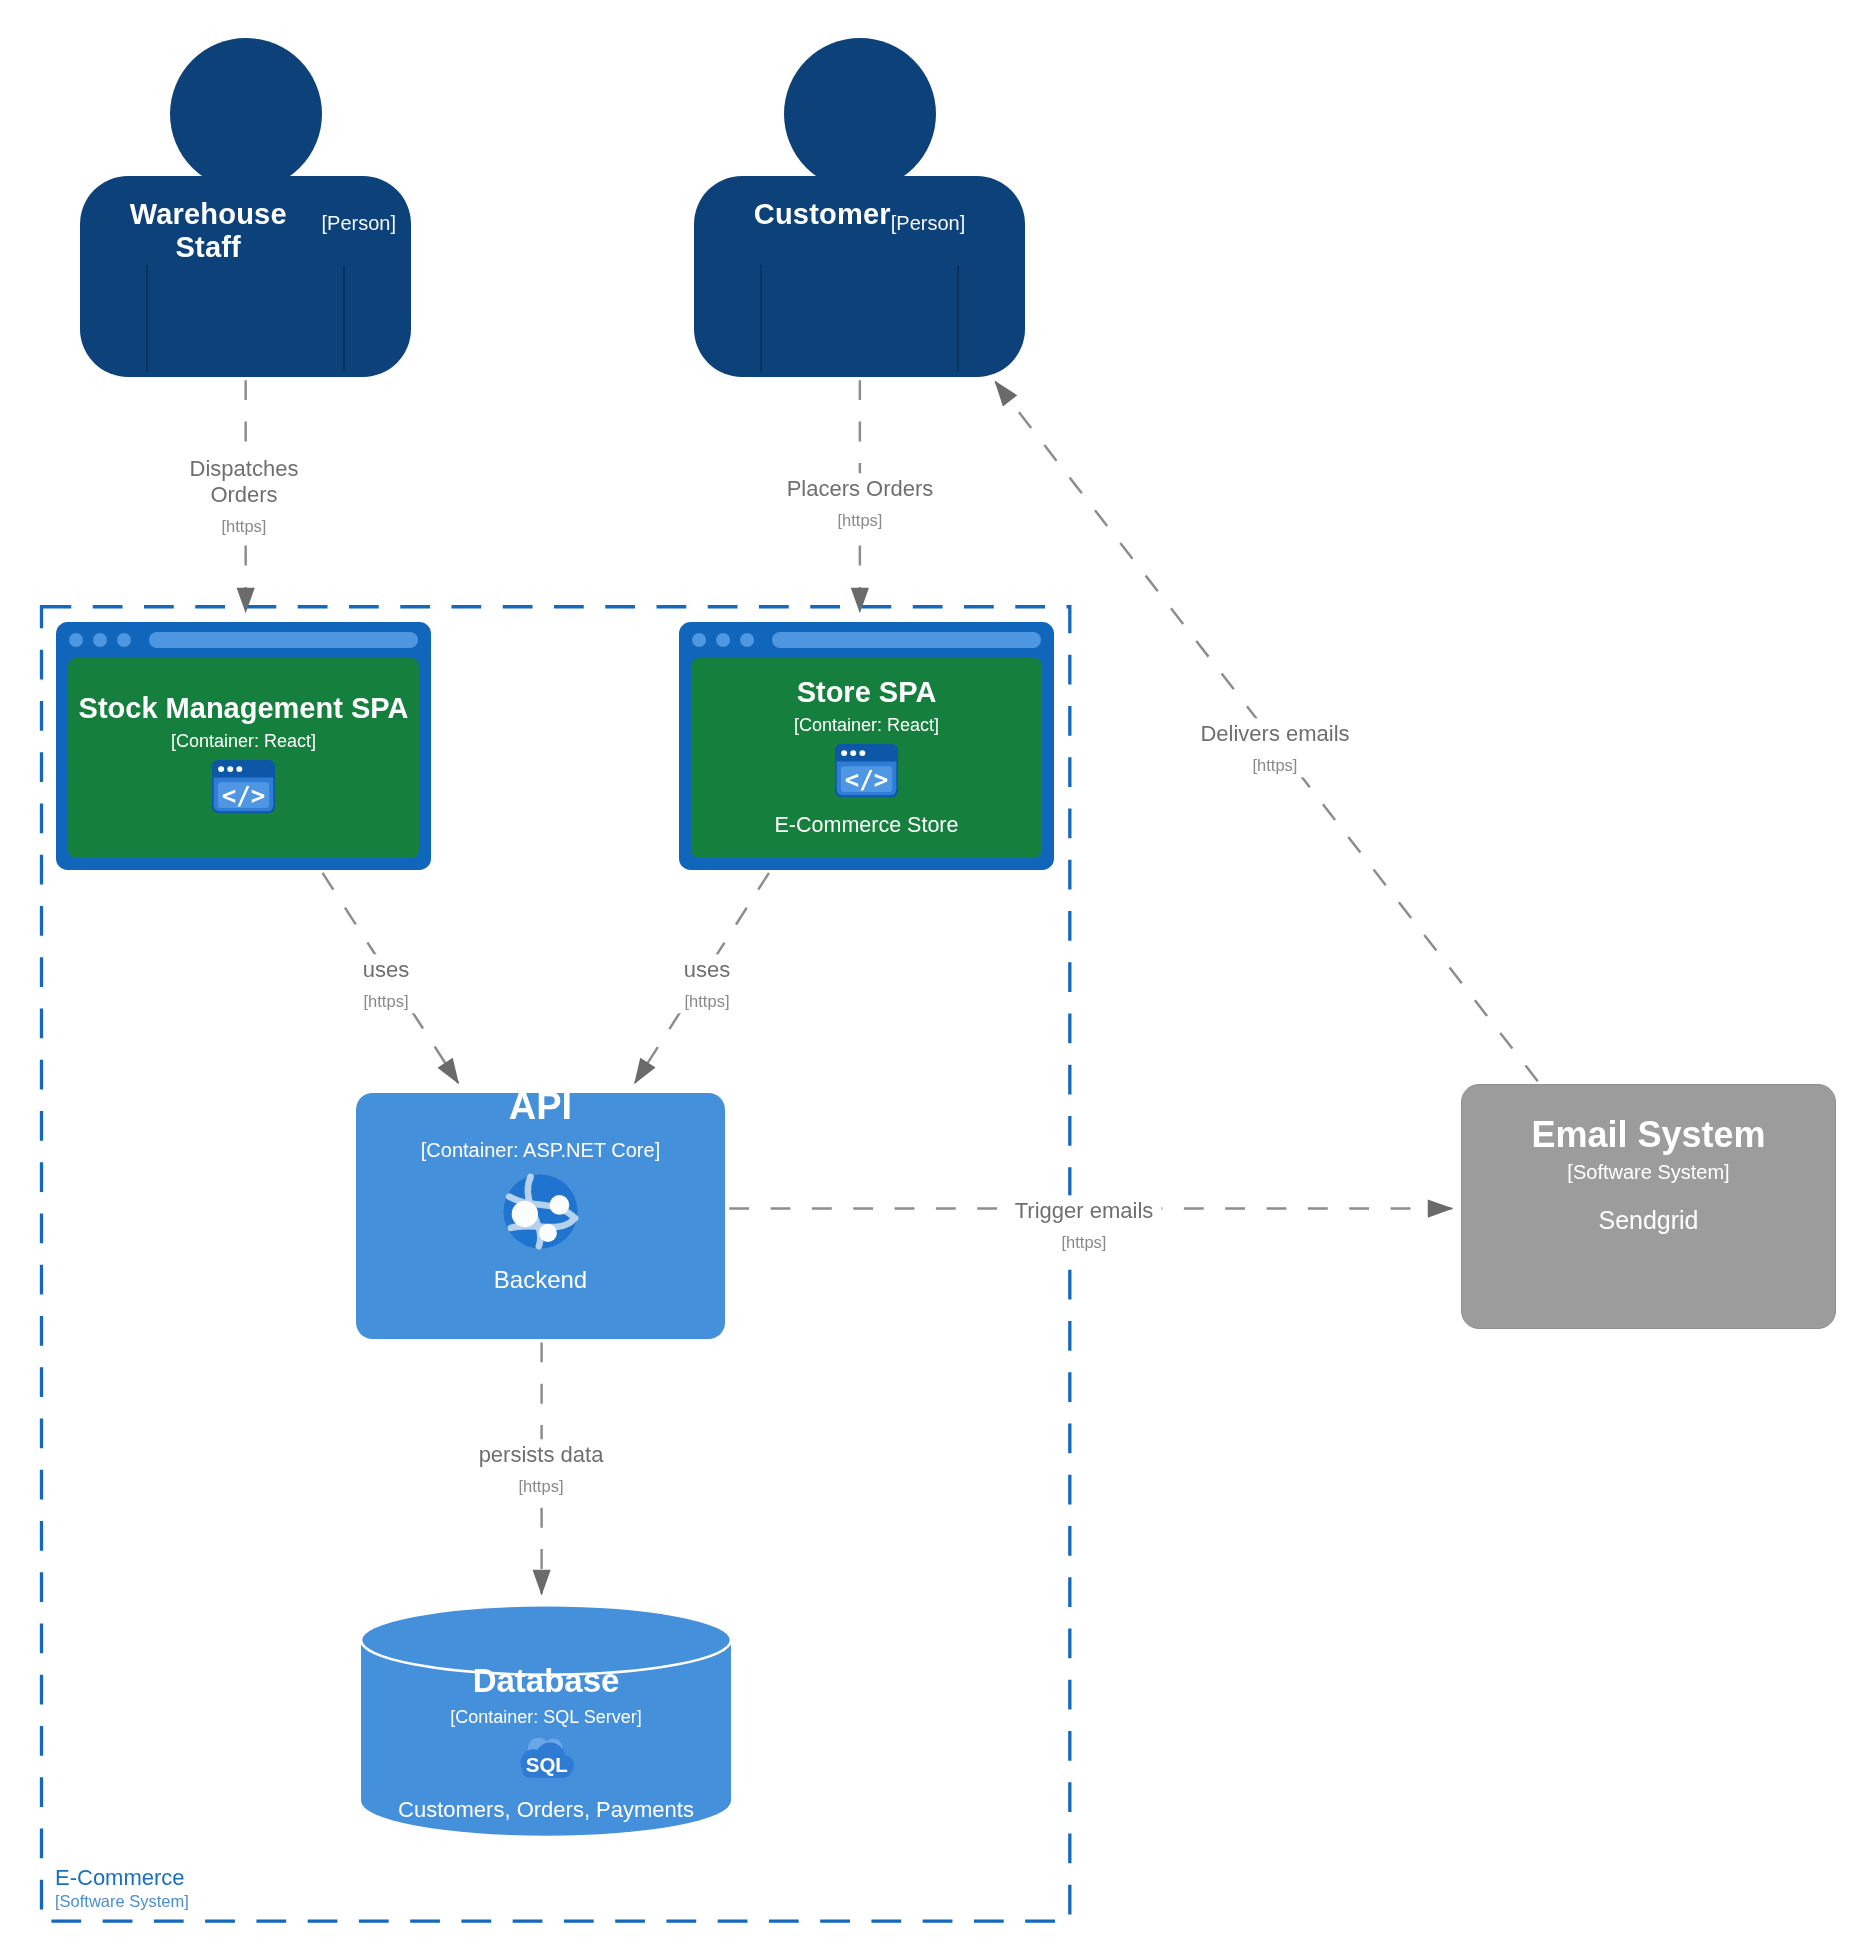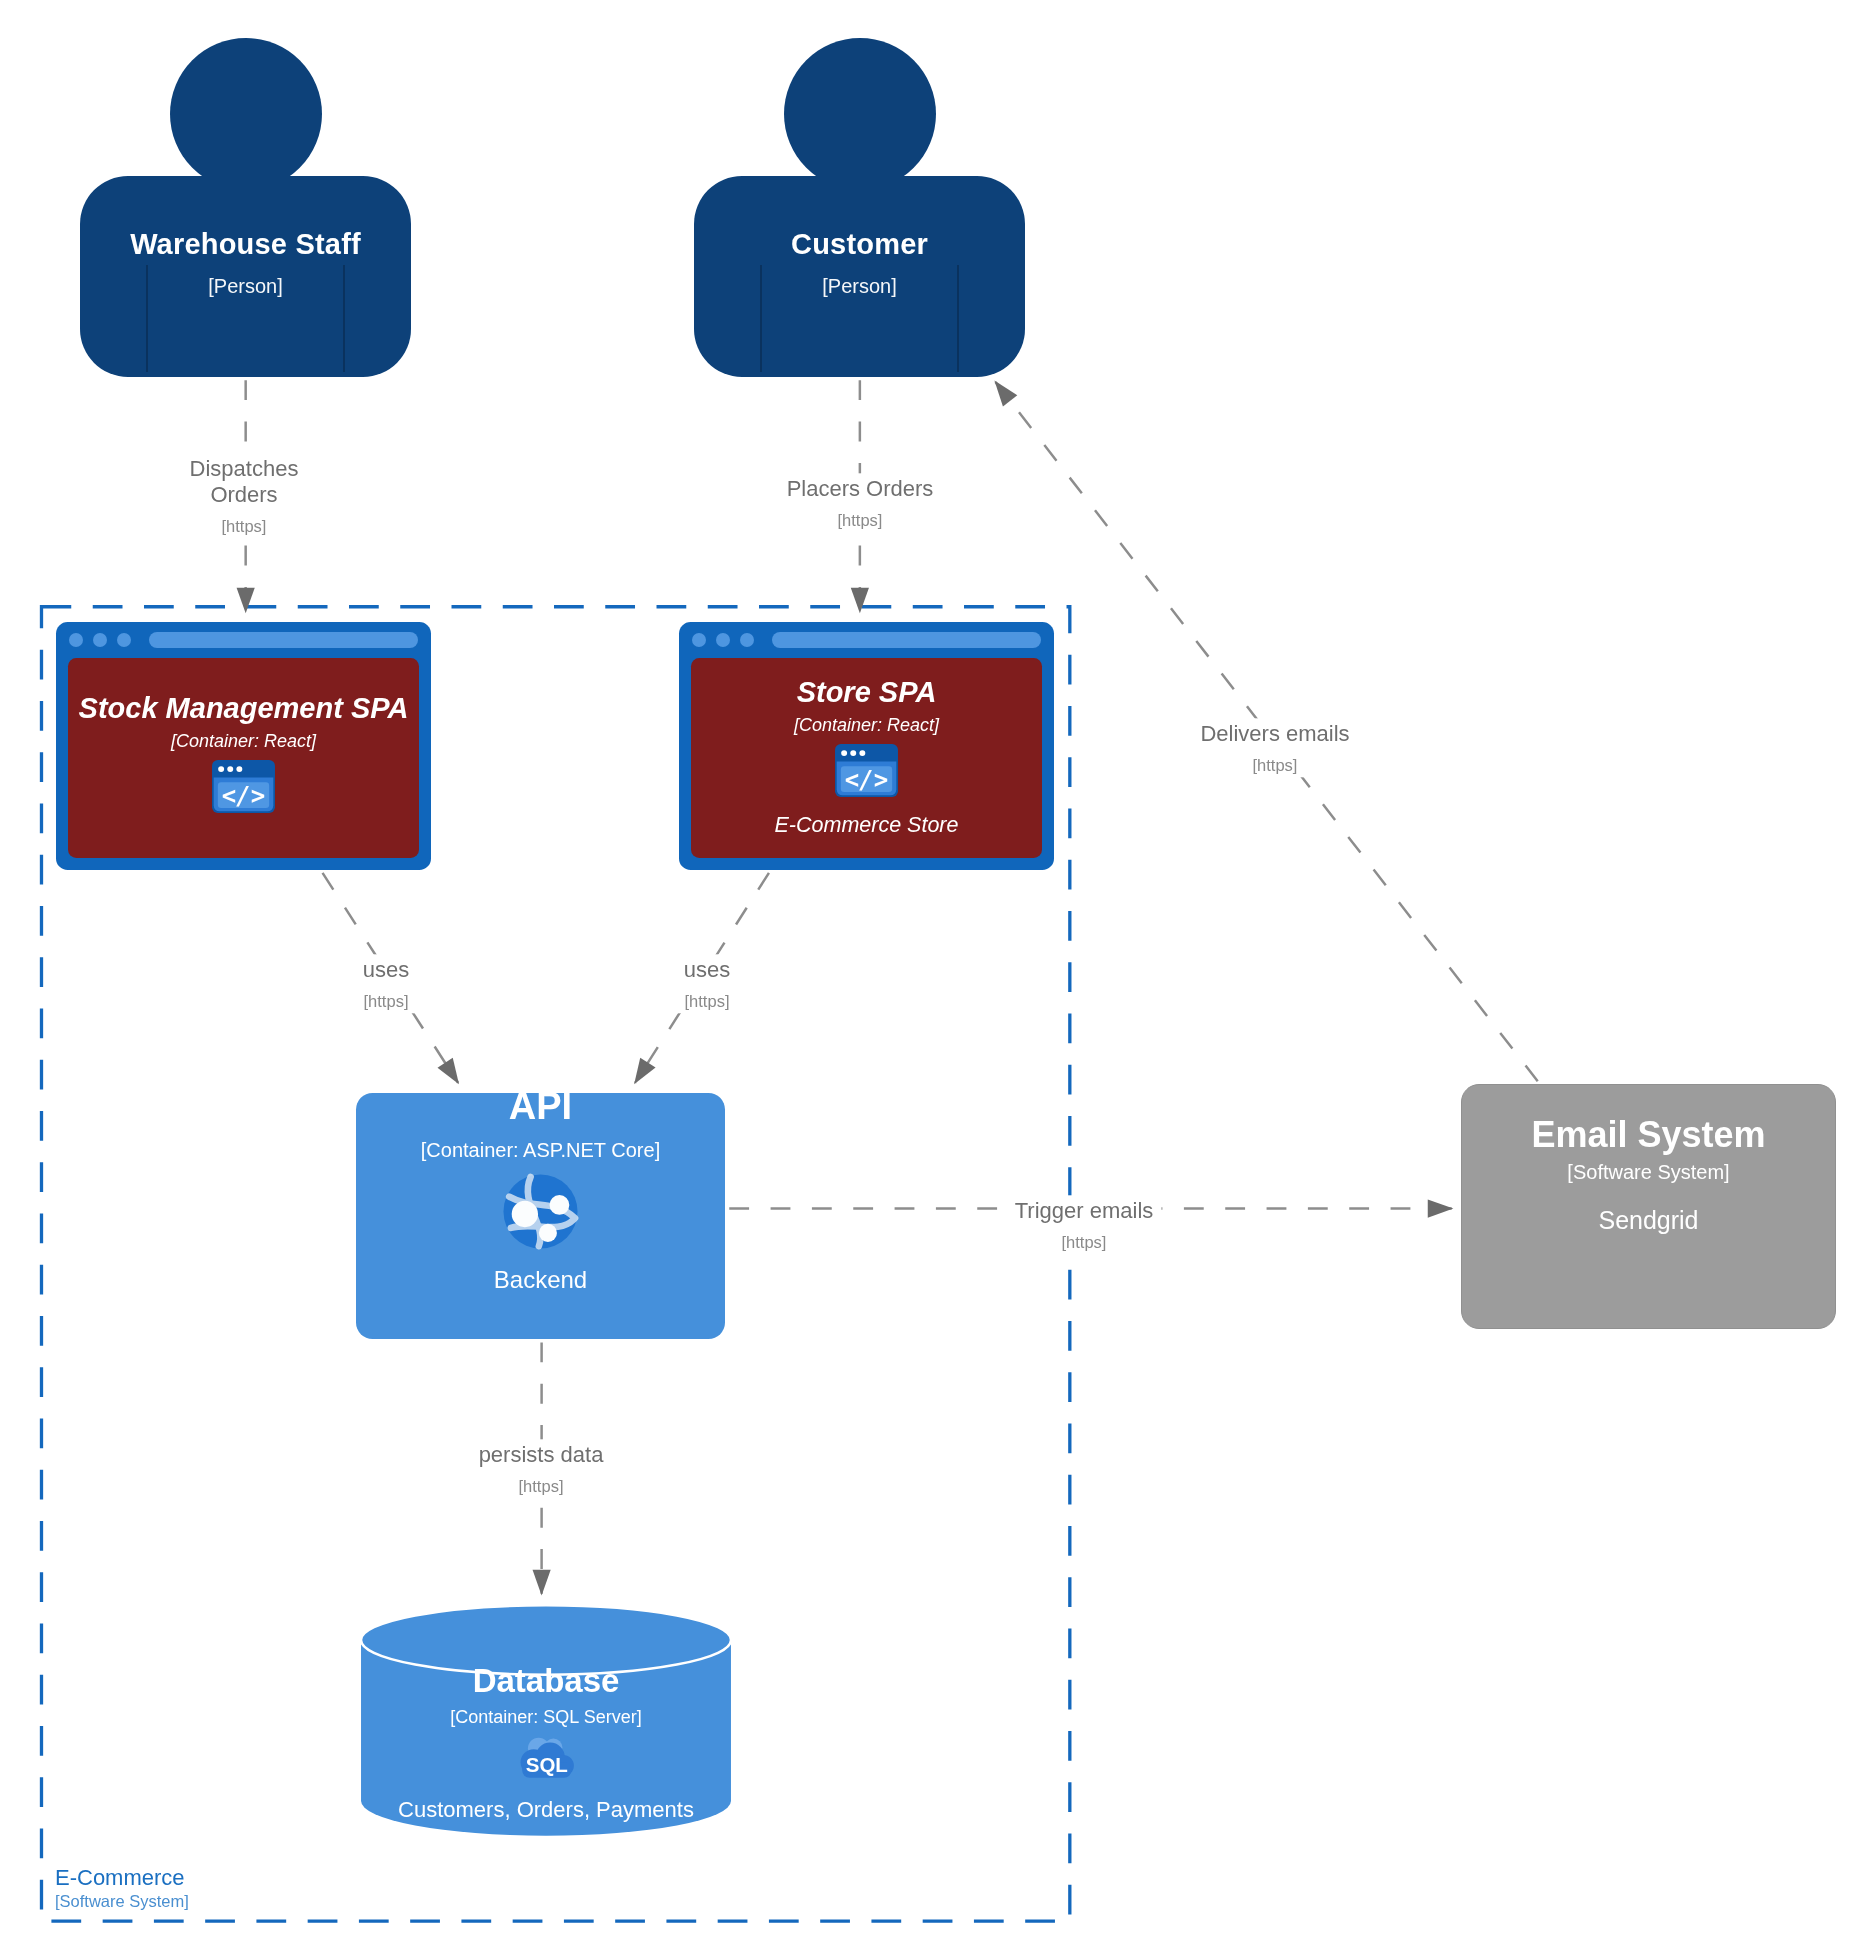--- a/index.html
+++ b/index.html
@@ -9,37 +9,37 @@
 
   svg.overlay{position:absolute;left:0;top:0;z-index:1;}
 
   .shape{position:absolute;z-index:2;box-sizing:border-box;}
 
   
   .person{width:331px;height:339px;}
   .person-head{position:absolute;left:50%;transform:translateX(-50%);top:0;
                width:152px;height:152px;border-radius:50%;background:#0d4179;}
   .person-body{position:absolute;left:0;right:0;bottom:0;height:201px;background:#0d4179;
-               border-radius:48px;color:#fff;display:flex;flex-direction:column;align-items:center;
+               border-radius:48px;color:#fff;display:flex;flex-direction:row;align-items:flex-start;
                justify-content:center;padding:21.5px 15px 48px;box-sizing:border-box;text-align:center;}
   .person-body::before,.person-body::after{content:"";position:absolute;top:89px;bottom:5px;width:1.7px;
                background:rgba(0,0,0,0.22);}
   .person-body::before{left:66px;}
   .person-body::after{right:66px;}
   .person-name{font-size:29px;font-weight:bold;letter-spacing:0.2px;}
   .person-type{font-size:20px;margin-top:14px;opacity:.96;}
 
   
   .browser-box{width:375px;height:248px;background:#1066bb;border-radius:11.6px;}
   .chrome{height:36px;display:flex;align-items:center;padding:0 13.2px;box-sizing:border-box;}
   .chrome .dot{width:14px;height:14px;border-radius:50%;background:#4e96e0;margin-right:10px;flex:none;}
   .chrome .addr{flex:1;height:15.7px;border-radius:8.3px;background:#4e96e0;margin-left:8.3px;}
-  .panel{position:absolute;left:12.4px;right:12.4px;top:36px;bottom:12.4px;background:#7f1d1d;
+  .panel{position:absolute;left:12.4px;right:12.4px;top:36px;bottom:12.4px;background:#15803d;
          border-radius:8.3px;color:#fff;display:flex;flex-direction:column;align-items:center;
-         justify-content:center;text-align:center;padding:3.3px 10px;box-sizing:border-box;font-style:italic;}
+         justify-content:center;text-align:center;padding:3.3px 10px;box-sizing:border-box;}
   .c-title{font-size:29px;font-weight:bold;line-height:1.1;}
   .c-type{font-size:18px;margin-top:6.6px;}
   .panel .icon-wrap{margin:8.3px 0 6.6px;}
   .c-desc{font-size:21.5px;line-height:1.25;margin-top:5px;}
 
   
   .plain-box{background:#4590db;border-radius:16.5px;color:#fff;display:flex;flex-direction:column;
              align-items:center;justify-content:center;text-align:center;padding:0 16.5px 53px;}
   .p-title{font-size:38px;font-weight:bold;}
   .p-type{font-size:20px;margin-top:11px;}

